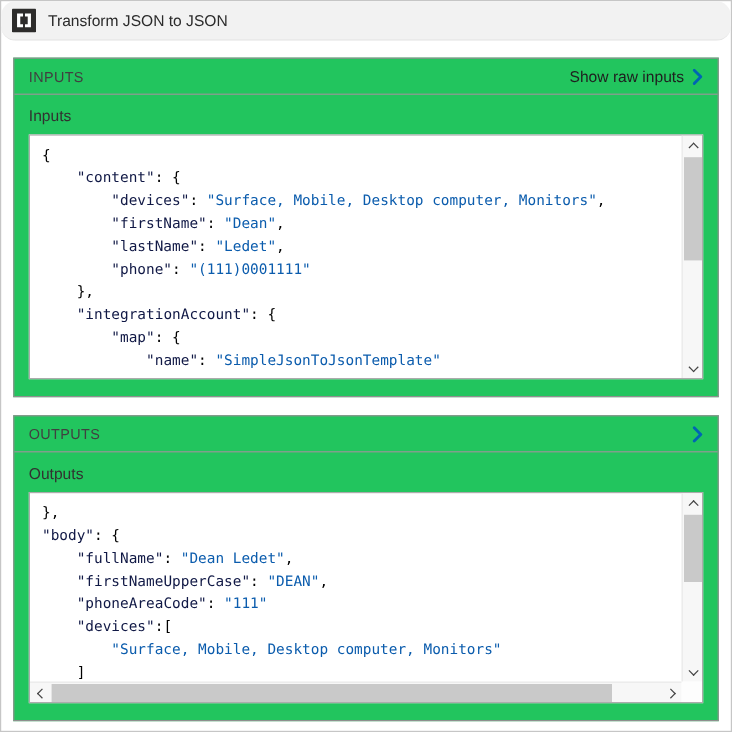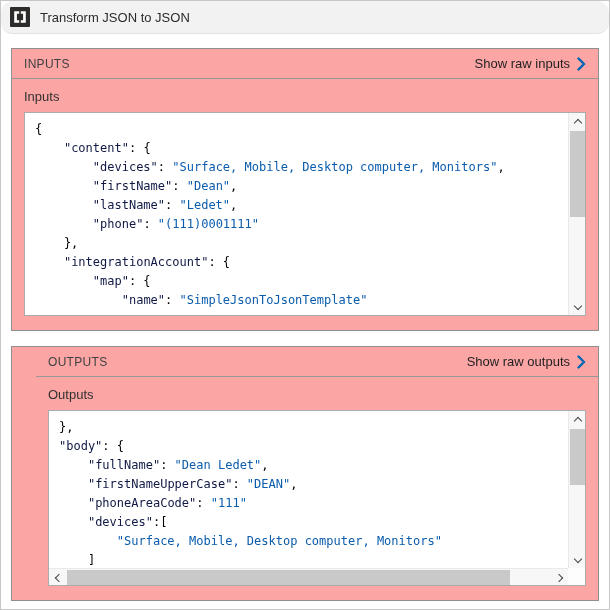--- a/index.html
+++ b/index.html
@@ -29,23 +29,23 @@
     padding: 0 9px; gap: 10px;
     cursor: pointer;
     border-radius: 12px;
   }
   .action-icon { width: 20px; height: 20px; display: block; flex: 0 0 auto; }
   .title { font-size: 13px; color: #2b2b2b; }
 
   .panel {
     margin: 14px 10px 0;
     border: 1px solid #8f8f8f;
-    background: #fca5a5;
+    background: #22c55e;
   }
-  .panel.outputs { margin-top: 15px; padding-left: 24px; }
+  .panel.outputs { margin-top: 15px; }
   .panel-head {
     height: 30px;
     display: flex; align-items: center; justify-content: space-between;
     padding: 0 12px;
     border-bottom: 1px solid #979797;
   }
   .panel-title { font-size: 12px; color: #404040; letter-spacing: 0.3px; }
   .raw-link { display: flex; align-items: flex-end; gap: 7px; cursor: pointer; }
   .raw-link-label { font-size: 13px; color: #1f1f1f; }
   .raw-chevron { color: var(--accent); display: flex; align-items: center; }
@@ -150,21 +150,20 @@
             </div>
         </div>
       </div>
     </div>
   </section>
 
   <section class="panel outputs">
     <div class="panel-head">
       <span class="panel-title">OUTPUTS</span>
       <a class="raw-link">
-        <span class="raw-link-label">Show raw outputs</span>
         <span class="raw-chevron">
           <svg width="9" height="14" viewBox="0 0 9 14" fill="none" xmlns="http://www.w3.org/2000/svg">
             <polyline points="1.5,1.5 7,7 1.5,12.5" stroke="currentColor" stroke-width="2.4" stroke-linecap="round" stroke-linejoin="round"></polyline>
           </svg>
         </span>
       </a>
     </div>
     <div class="panel-body">
       <div class="field-label">Outputs</div>
       <div class="codebox outputs">

